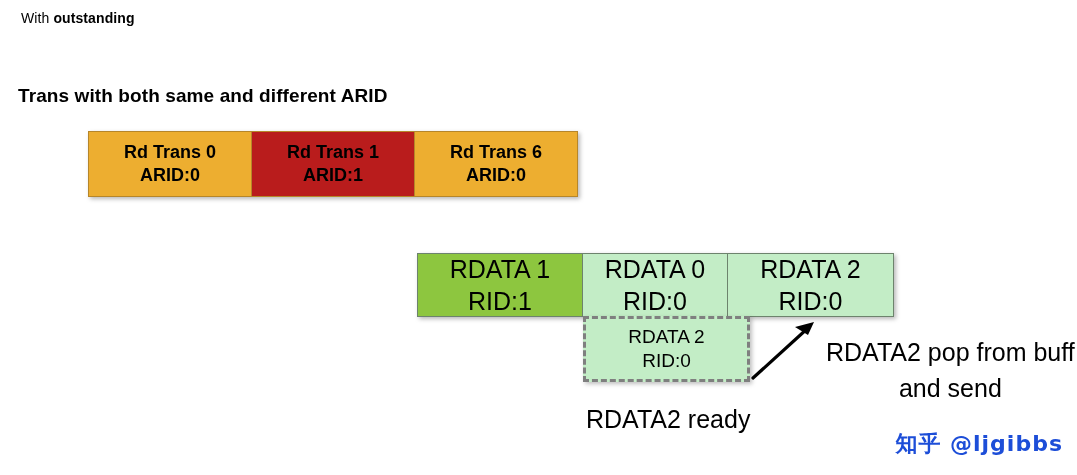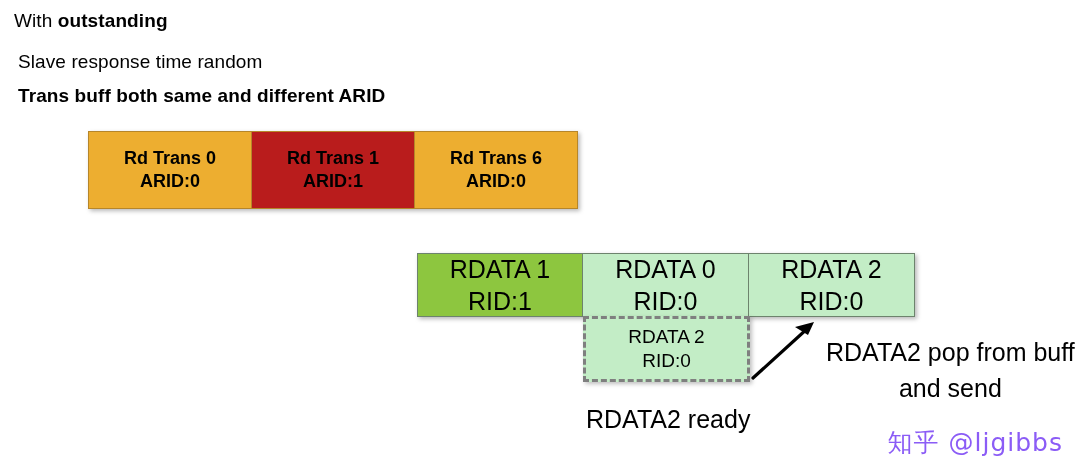--- a/index.html
+++ b/index.html
@@ -20,21 +20,21 @@
     height: 475px;
   }
 
   
   .hdr {
     position: absolute;
     color: #000000;
     white-space: nowrap;
     letter-spacing: 0.1px;
   }
-  #hdr-line-1 { left: 14px;  top: 10px; font-size: 19px; }
+  #hdr-line-1 { left: 21px;  top: 10px; font-size: 14px; }
   #hdr-line-1 .reg  { font-weight: 400; }
   #hdr-line-1 .bold { font-weight: 700; }
   #hdr-line-2 { left: 18px;  top: 51px; font-size: 19px; font-weight: 400; }
   #hdr-line-3 { left: 18px;  top: 85px; font-size: 19px; font-weight: 600; }
 
   
   .row {
     position: absolute;
     display: flex;
     box-sizing: border-box;
@@ -53,21 +53,21 @@
   .cell:first-child { margin-left: 0; }
   .cell .l1, .cell .l2 {
     line-height: 1.28;
     white-space: nowrap;
   }
 
   
   #rd-trans-row {
     left: 88px;
     top: 131px;
-    height: 78px;
+    height: 66px;
   }
   #rd-trans-row .cell {
     width: 164px;
     font-size: 18px;
     font-weight: 700;
     border-color: #b6862a;
   }
   #rd-trans-row .cell.dark  { background: #EDAE30; }
   #rd-trans-row .cell.light { background: #b91c1c; }
 
@@ -76,21 +76,21 @@
     left: 417px;
     top: 253px;
     height: 64px;
   }
   #rdata-row .cell {
     font-size: 25px;
     font-weight: 400;
     border-color: #6d836d;
   }
   #rdata-row .cell.c0 { width: 166px; background: #8DC63F; }
-  #rdata-row .cell.c1 { width: 167px; background: #C3EDC6; }
+  #rdata-row .cell.c1 { width: 146px; background: #C3EDC6; }
   #rdata-row .cell.c2 { width: 167px; background: #C3EDC6; }
 
   
   #rdata-buff-box {
     position: absolute;
     left: 583px;
     top: 316px;
     width: 167px;
     height: 66px;
     box-sizing: border-box;
@@ -127,38 +127,37 @@
     white-space: nowrap;
   }
   #pop-caption   { left: 826px; top: 335px; text-align: center; }
   #ready-caption { left: 586px; top: 402px; text-align: center; width: 164px; }
 
   
   #watermark {
     position: absolute;
     right: 14px;
     bottom: 16px;
-    font-size: 25px;
-    font-weight: 400;
-    color: #8b5cf6;
+    font-size: 22px;
+    font-weight: 700;
+    color: #1d4ed8;
     letter-spacing: 1px;
     white-space: nowrap;
     font-family: "DejaVu Sans", sans-serif;
   }
 </style>
 </head>
 <body>
 
 <div class="canvas">
 
   <div class="hdr" id="hdr-line-1">
     <span class="reg">With </span><span class="bold">outstanding</span>
   </div>
-  <div class="hdr" id="hdr-line-2">Slave response time random</div>
-  <div class="hdr" id="hdr-line-3">Trans buff both same and different ARID</div>
+  <div class="hdr" id="hdr-line-3">Trans with both same and different ARID</div>
 
   <div class="row" id="rd-trans-row">
     <div class="cell dark">
       <span class="l1">Rd Trans 0</span>
       <span class="l2">ARID:0</span>
     </div>
     <div class="cell light">
       <span class="l1">Rd Trans 1</span>
       <span class="l2">ARID:1</span>
     </div>

